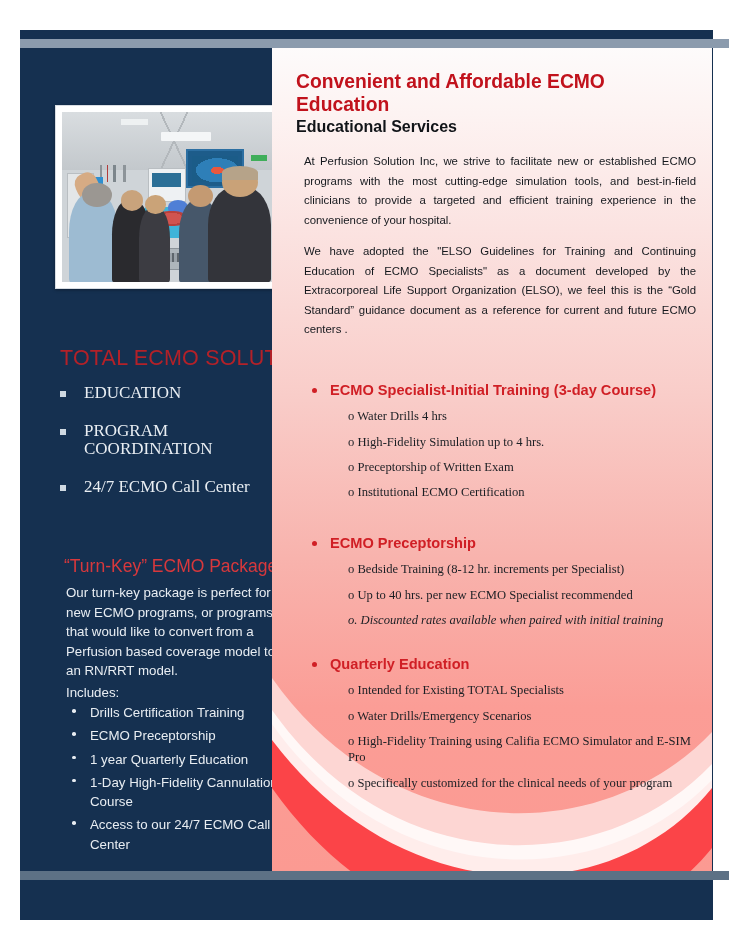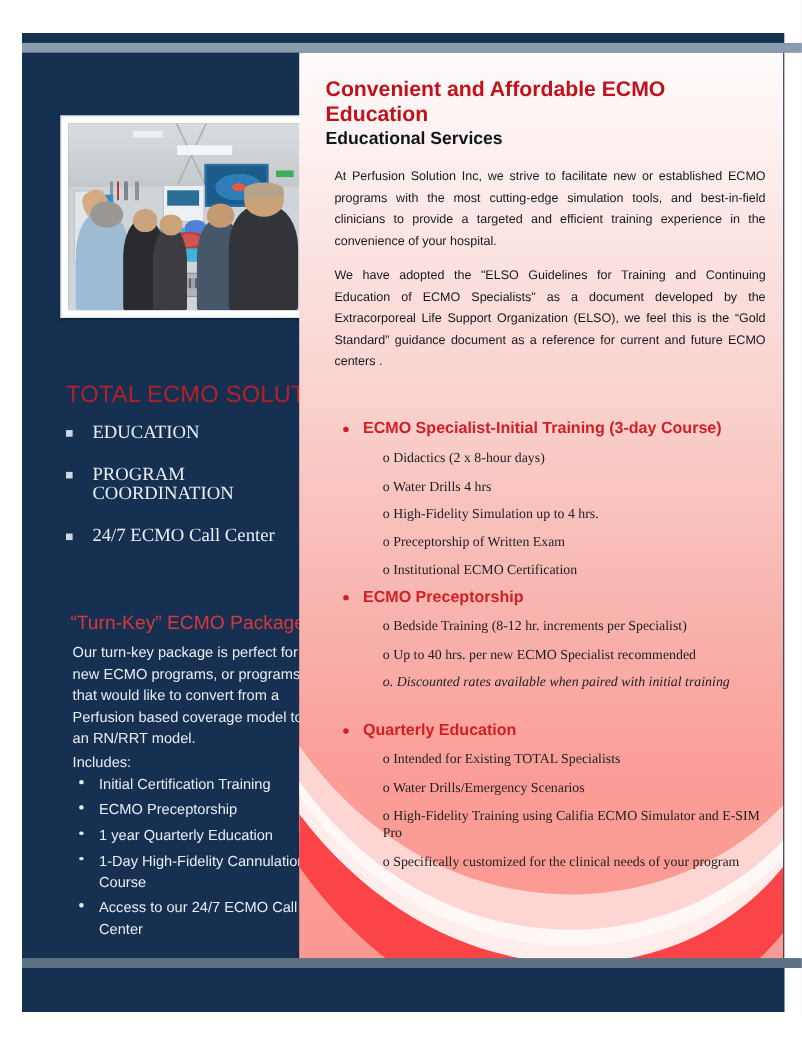--- a/index.html
+++ b/index.html
@@ -258,21 +258,21 @@
       </li>
     </ul>
 
     <div class="pkg-heading">“Turn-Key” ECMO Package</div>
     <div class="pkg-body">Our turn-key package is perfect for new ECMO programs, or programs that would like to convert from a Perfusion based coverage model to an RN/RRT model.</div>
     <div class="pkg-includes">Includes:</div>
 
     <ul class="pkg-list">
       <li>
         <span class="dot"></span>
-        <span>Initial Certification Training</span>
+        <span>Drills Certification Training</span>
       </li>
       <li>
         <span class="dot"></span>
         <span>ECMO Preceptorship</span>
       </li>
       <li>
         <span class="dot"></span>
         <span>1 year Quarterly Education</span>
       </li>
       <li>
@@ -301,21 +301,20 @@
 
     <div class="para">At Perfusion Solution Inc, we strive to facilitate new or established ECMO programs with the most cutting-edge simulation tools, and best-in-field clinicians to provide a targeted and efficient training experience in the convenience of your hospital.</div>
     <div class="para p2p">We have adopted the "ELSO Guidelines for Training and Continuing Education of ECMO Specialists" as a document developed by the Extracorporeal Life Support Organization (ELSO), we feel this is the “Gold Standard” guidance document as a reference for current and future ECMO centers .</div>
 
     <div class="sect s1">
       <div class="sect-title">
         <span class="bul"></span>
         <span>ECMO Specialist-Initial Training (3-day Course)</span>
       </div>
       <ul class="sub">
-        <li>o Didactics (2 x 8-hour days)</li>
         <li>o Water Drills 4 hrs</li>
         <li>o High-Fidelity Simulation up to 4 hrs.</li>
         <li>o Preceptorship of Written Exam</li>
         <li>o Institutional ECMO Certification</li>
       </ul>
     </div>
 
     <div class="sect s2">
       <div class="sect-title">
         <span class="bul"></span>

